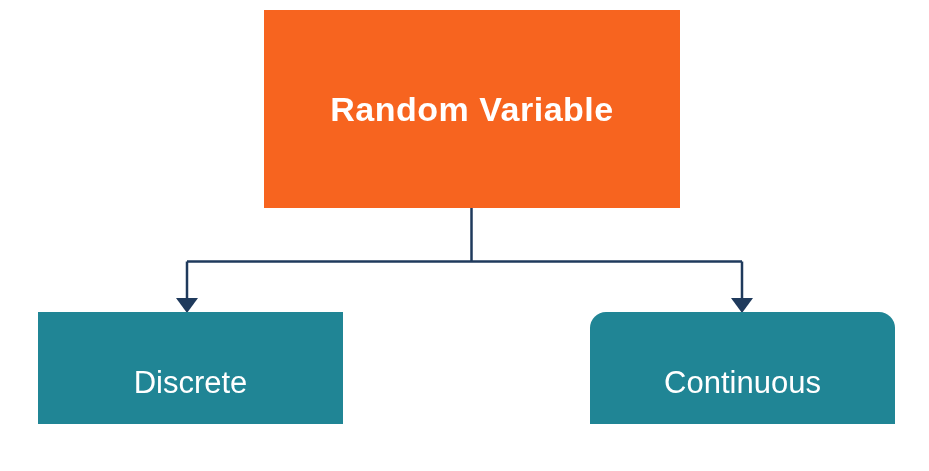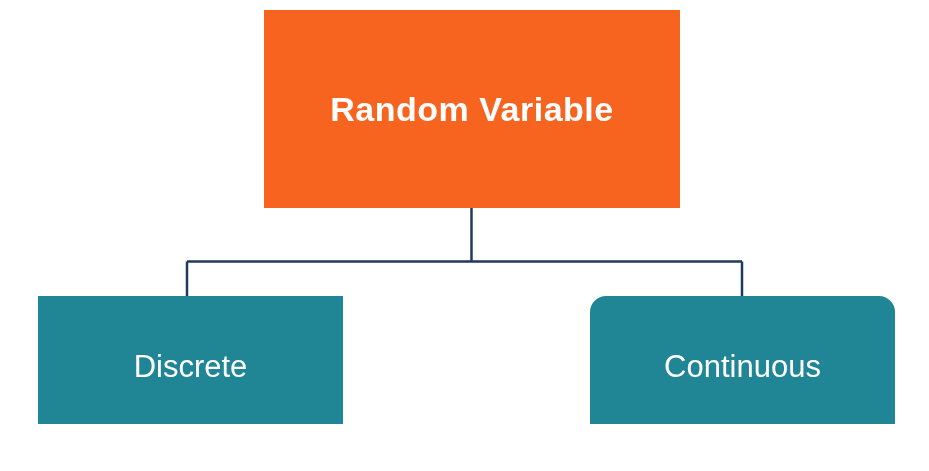--- a/index.html
+++ b/index.html
@@ -37,21 +37,21 @@
     background: var(--root-fill);
   }
   .node-root .node-label {
     font-size: 34px;
     font-weight: 700;
     letter-spacing: 0.5px;
   }
   .node-child {
     width: 305px;
     height: 142px;
-    top: 296px;
+    top: 312px;
     background: var(--child-fill);
   }
   .node-child .node-label {
     font-size: 31px;
     font-weight: 400;
   }
   .node-child-left  { left: 38px; }
   .node-child-right { left: 590px; border-radius: 16px; }
   .connector-layer {
     position: absolute;

